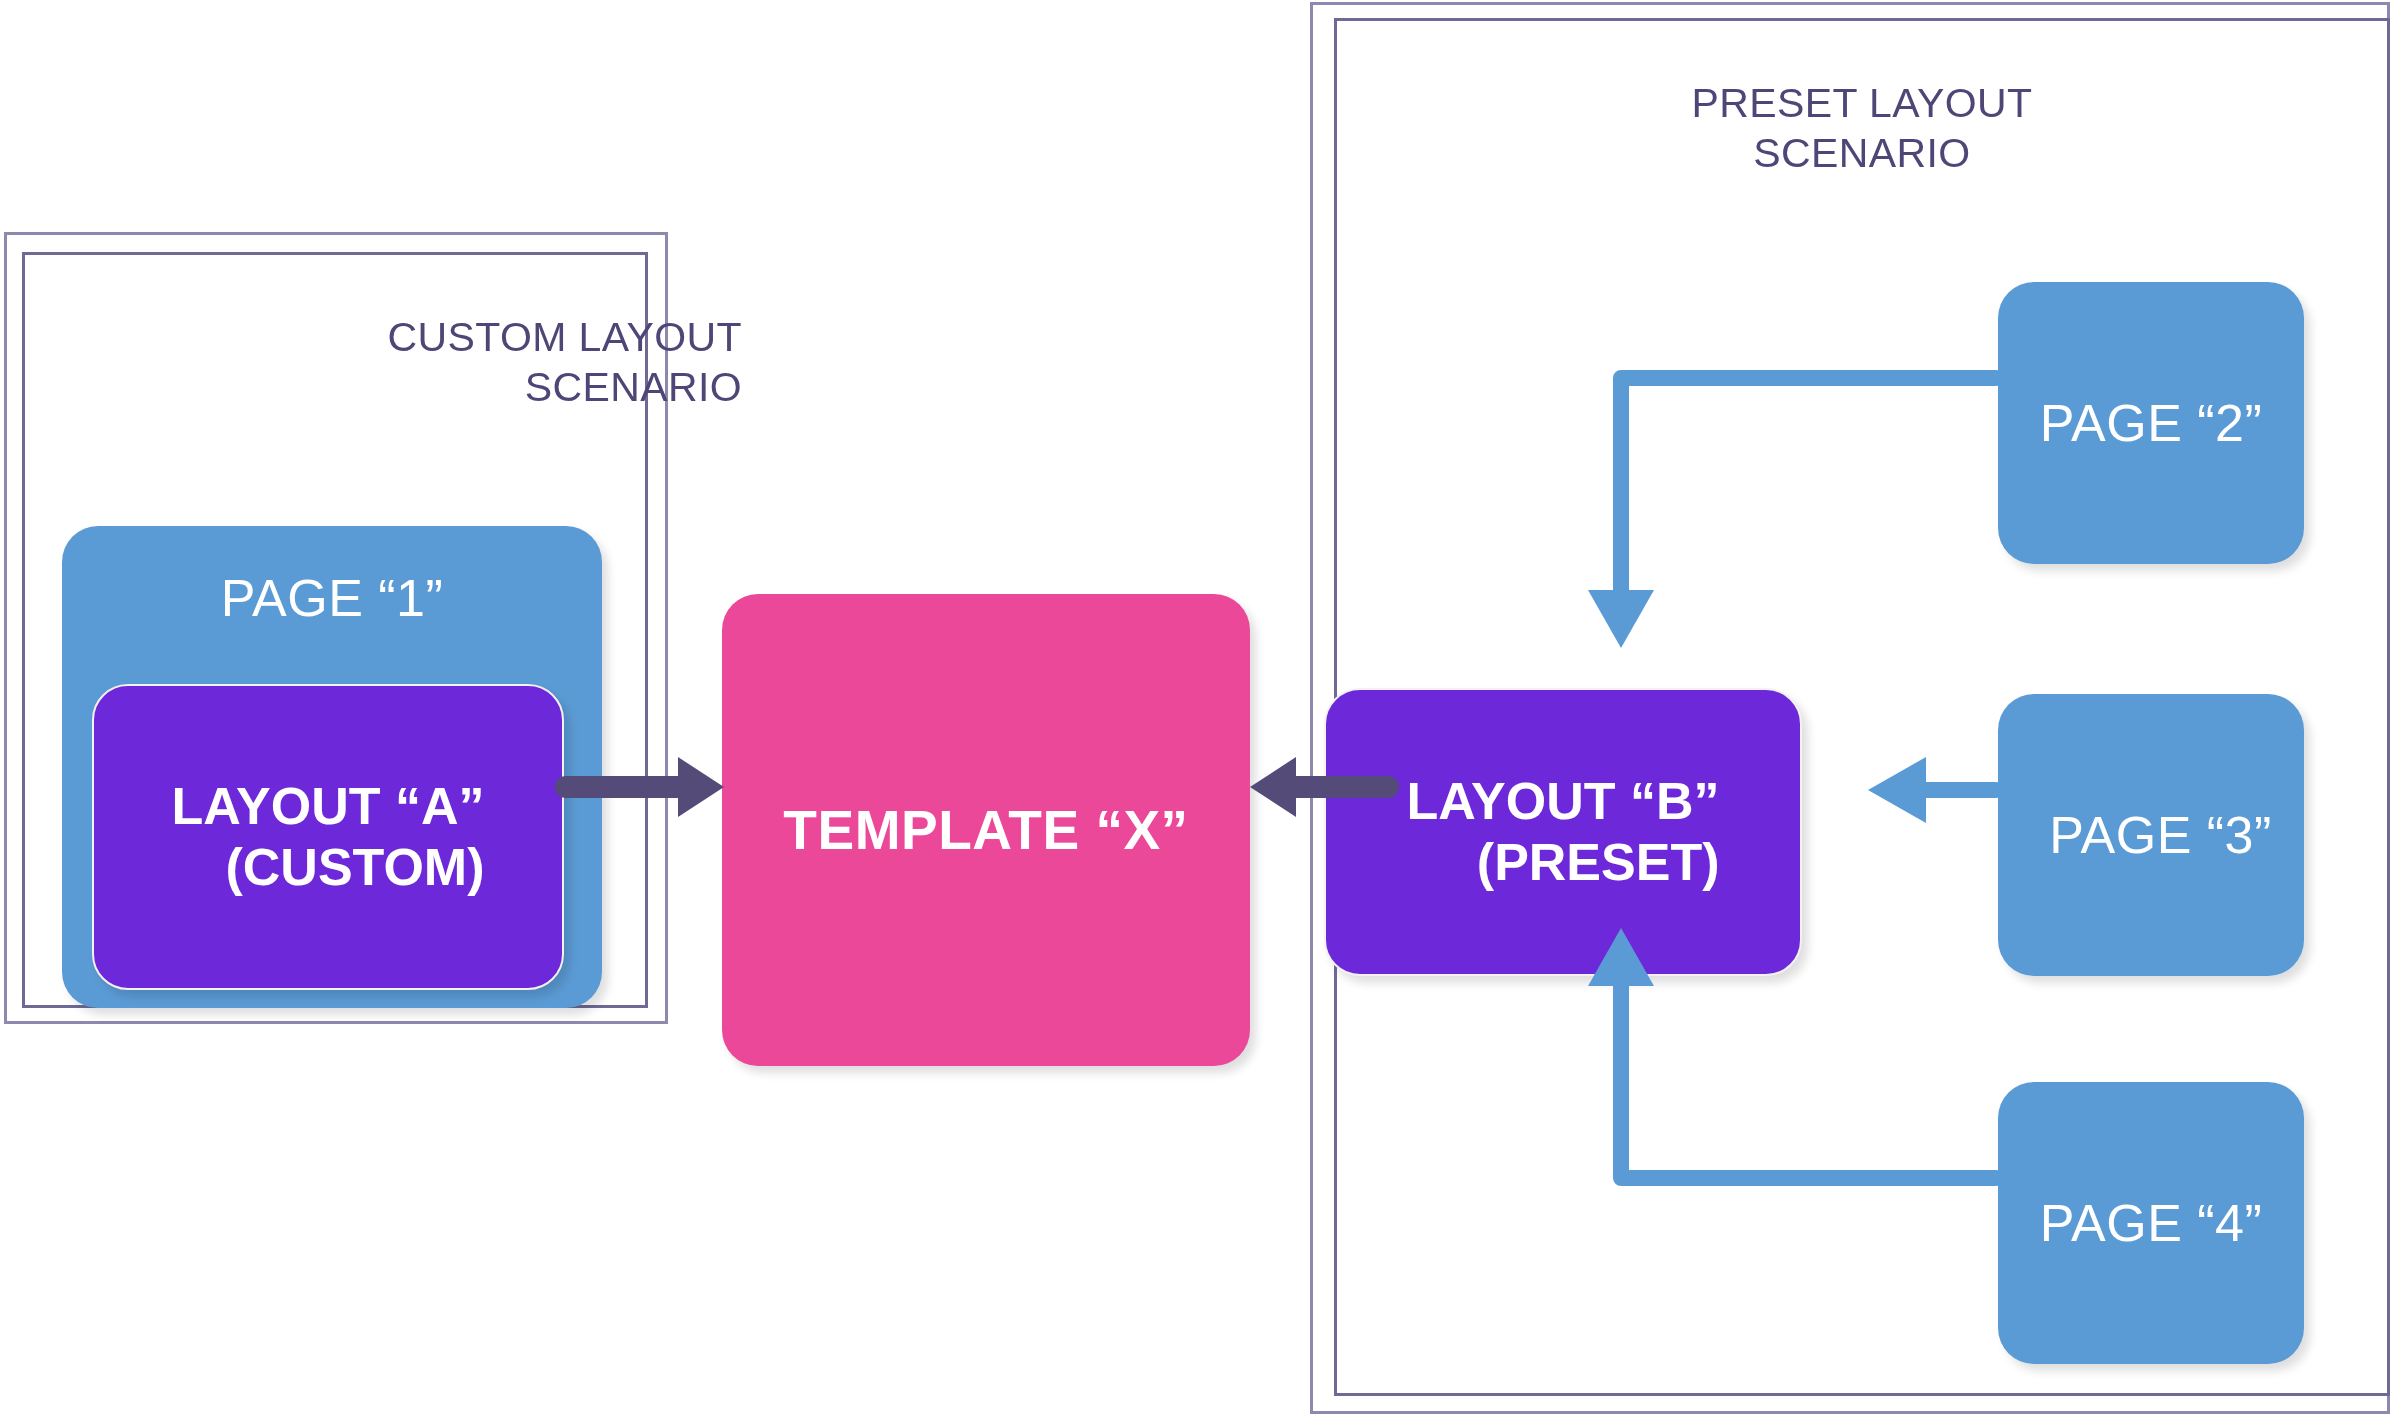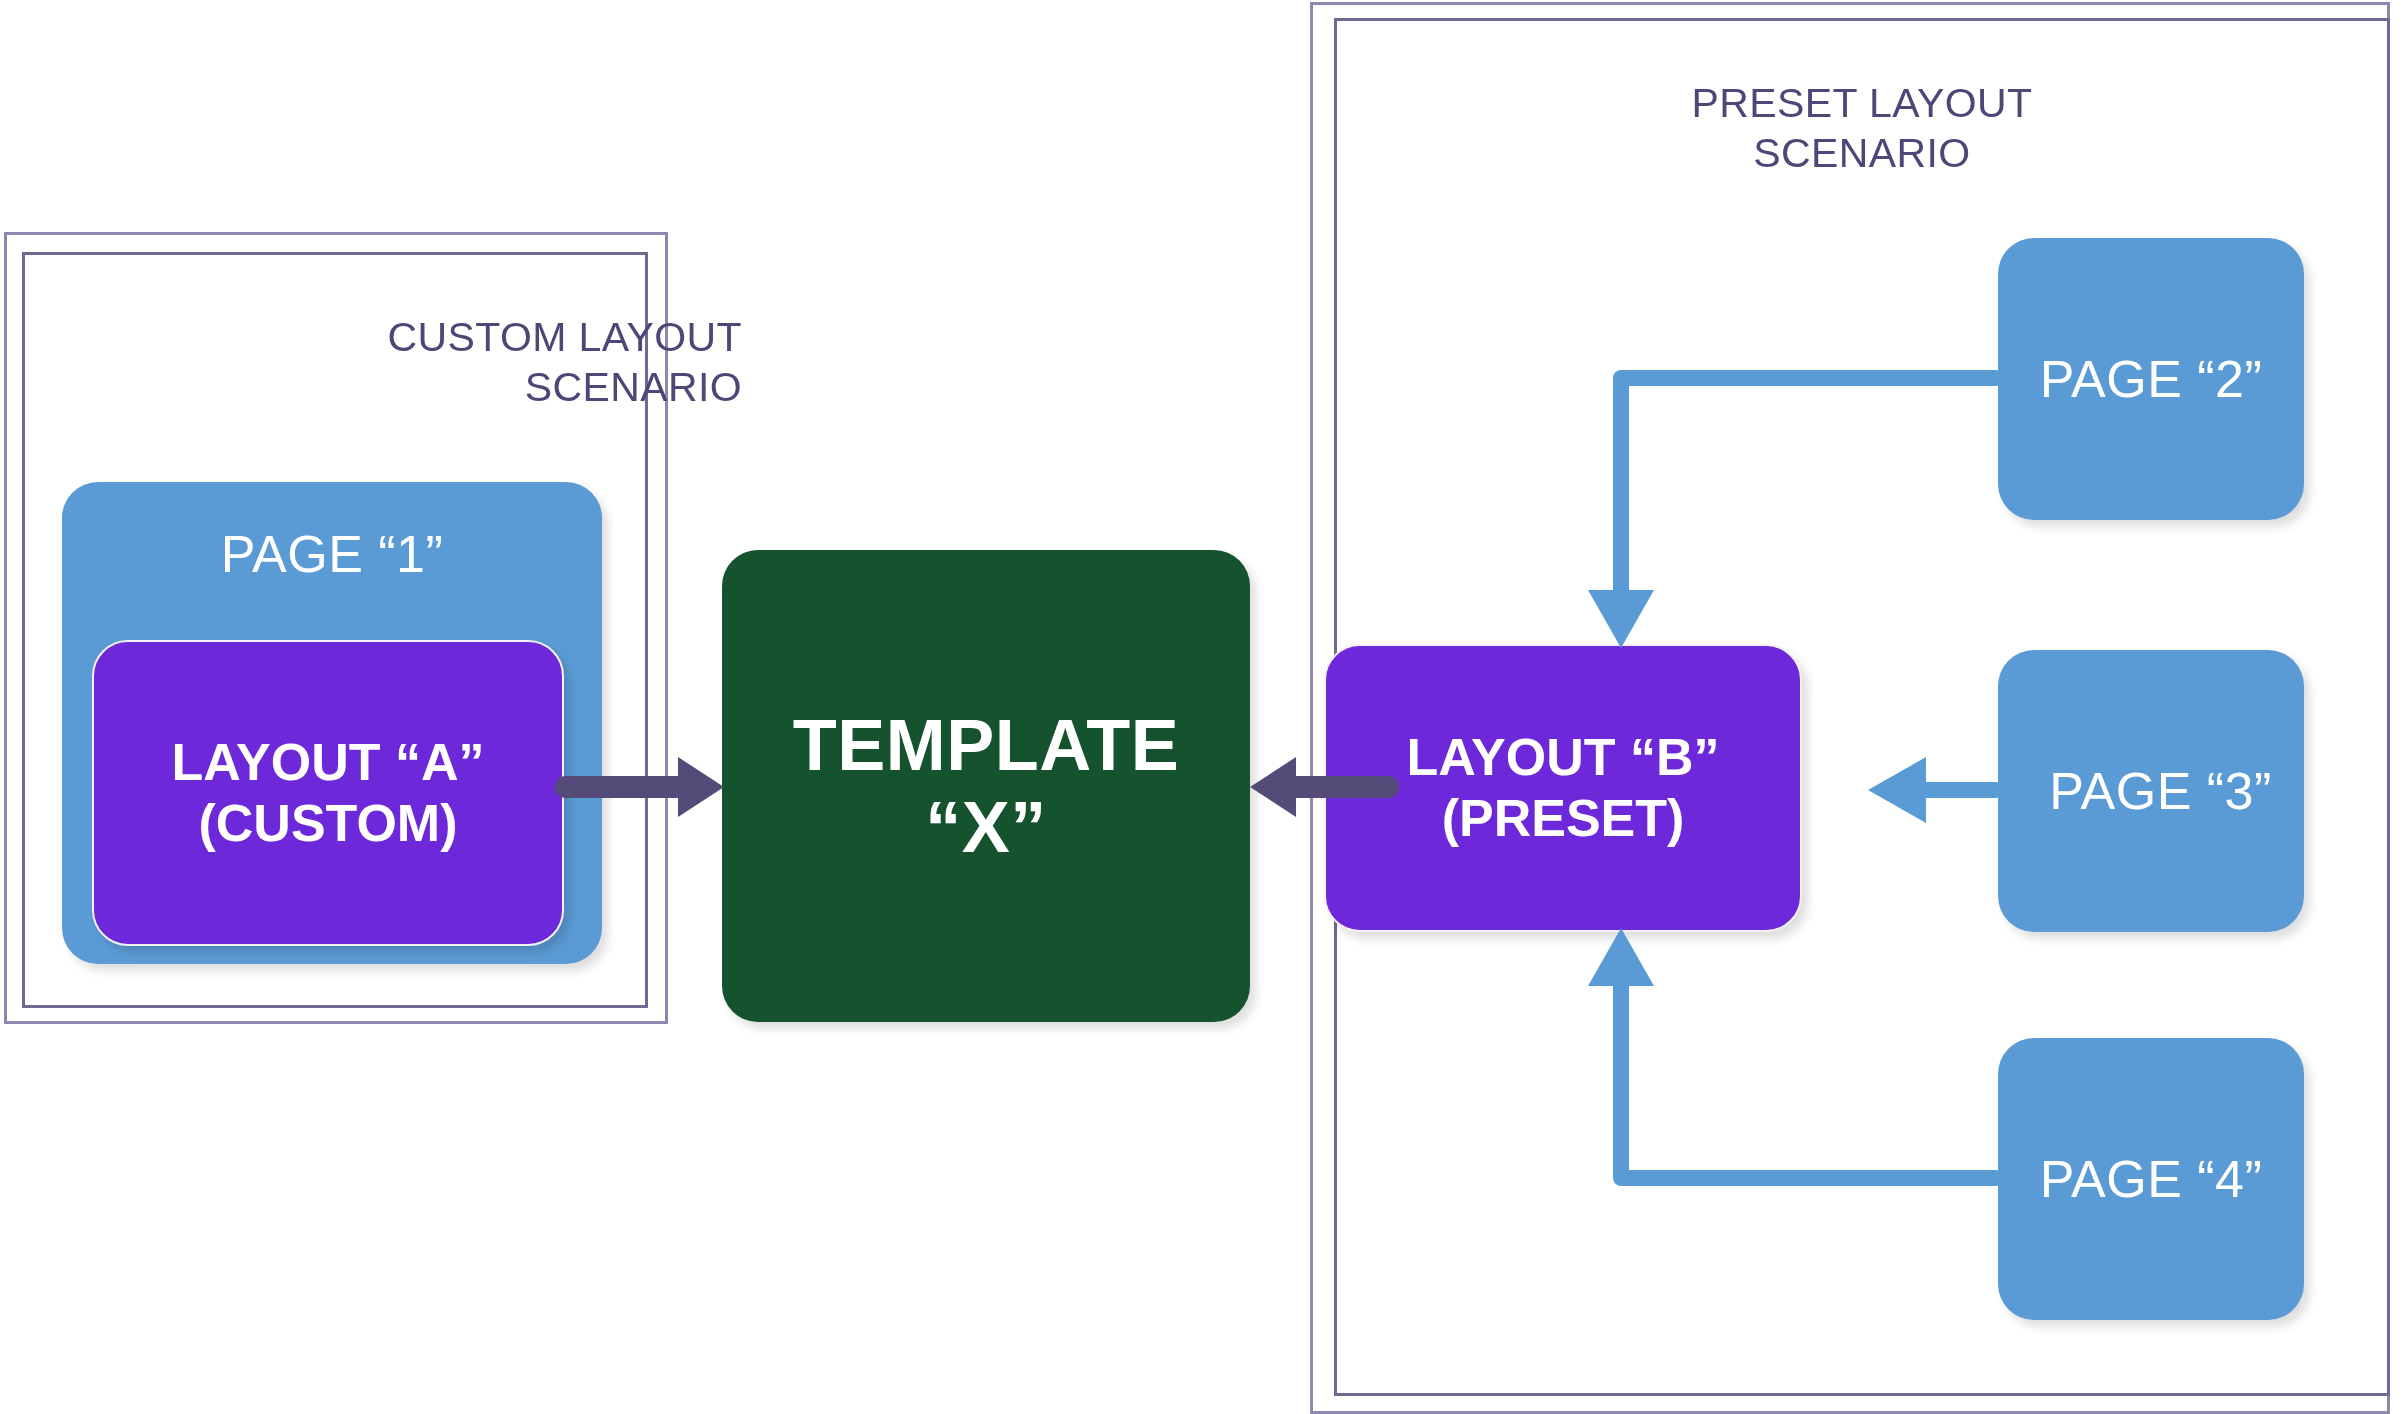--- a/index.html
+++ b/index.html
@@ -48,42 +48,43 @@
     font-family: "Liberation Sans", sans-serif;
   }
 
   
   .node {
     position: absolute;
     box-sizing: border-box;
     display: flex;
     align-items: center;
     justify-content: center;
-    text-align: center;
+    text-align: right;
     color: #ffffff;
     border-radius: 36px;
     box-shadow: 6px 7px 10px rgba(0,0,0,0.13);
+    margin-top: 44px;
   }
   .node-page {
     background: #5b9bd5;
     font-size: 52px;
     font-weight: 400;
     letter-spacing: 0.5px;
   }
   .node-layout {
     background: #6d28d9;
     border: 2px solid #f2f2f2;
     font-size: 52px;
     font-weight: bold;
     line-height: 1.18;
     white-space: pre-line;
   }
   .node-template {
-    background: #14532d;
-    font-size: 72px;
+    background: #ec4899;
+    font-size: 55px;
     font-weight: bold;
     letter-spacing: 0.5px;
   }
 
   
   #page1-box {
     align-items: flex-start;
     padding-top: 42px;
   }
 

